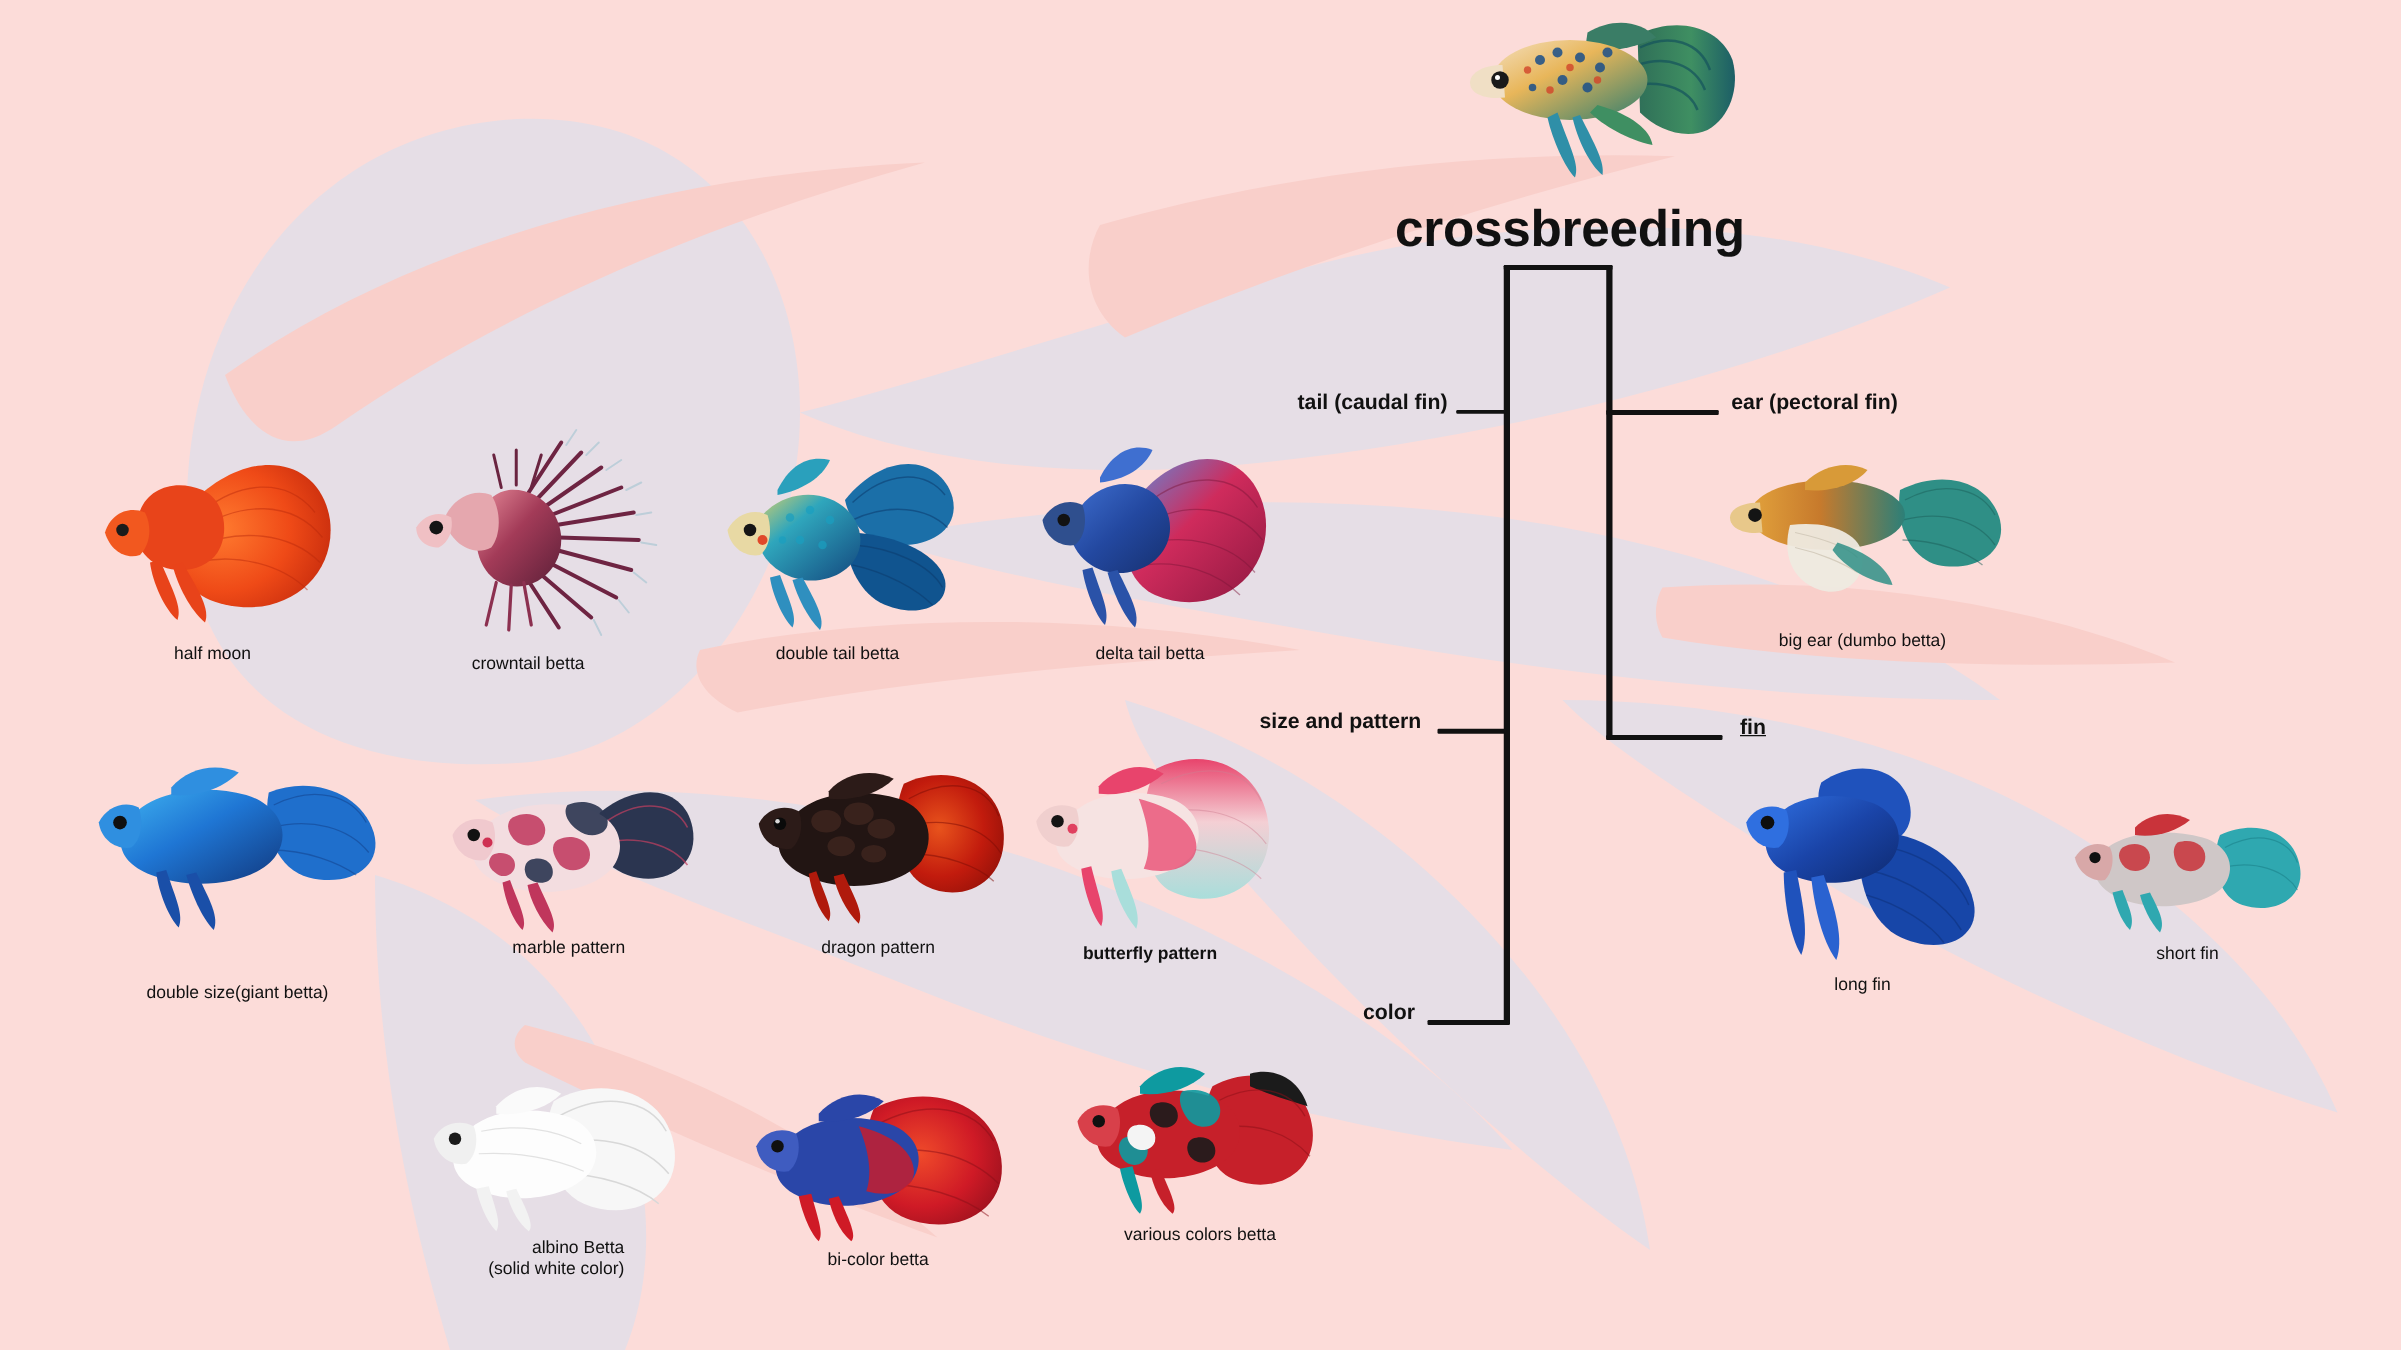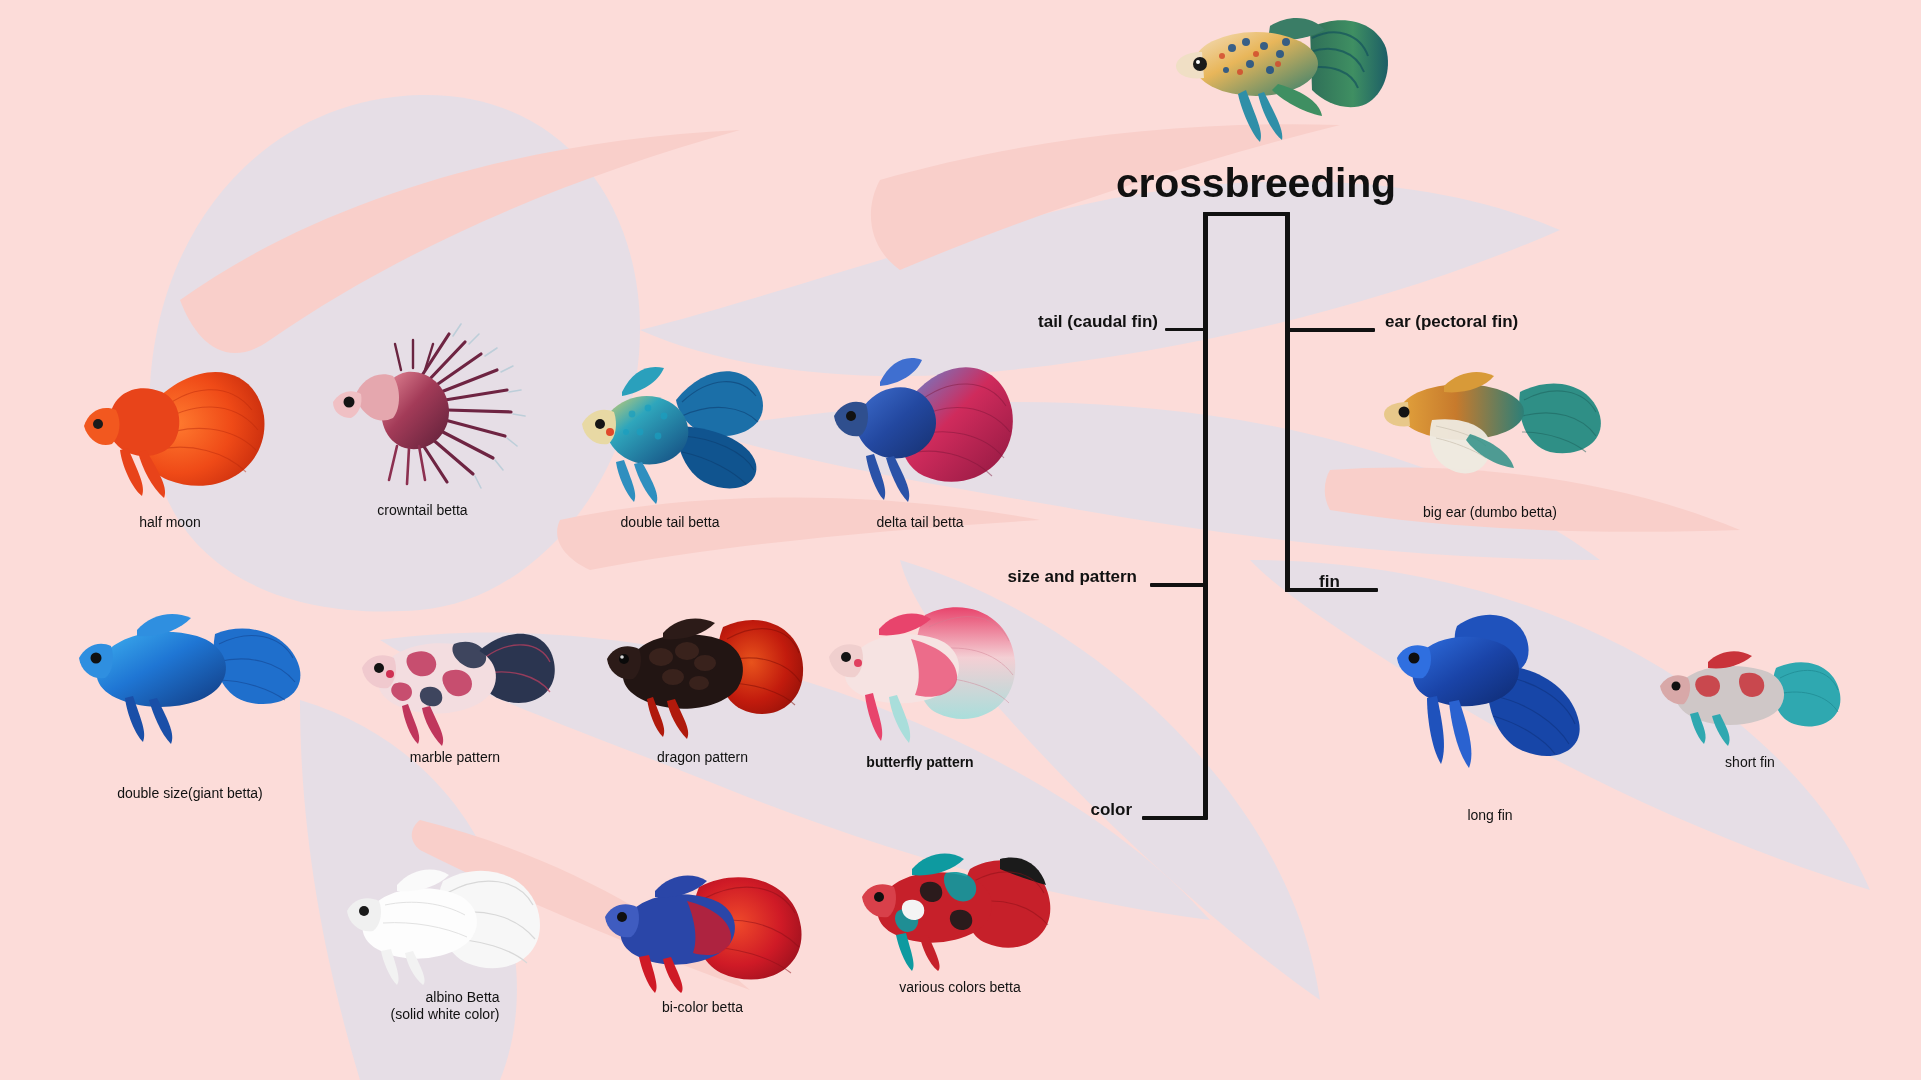--- a/index.html
+++ b/index.html
@@ -154,21 +154,21 @@
 
   <div class="hline" style="left:1150px;top:583px;width:55px;"></div>
 
   <div class="hline" style="left:1285px;top:588px;width:93px;"></div>
 
   <div class="hline" style="left:1142px;top:816px;width:63px;"></div>
 
   <div class="cat left" style="left:930px;top:312px;width:228px;">tail (caudal fin)</div>
   <div class="cat right" style="left:1385px;top:312px;">ear (pectoral fin)</div>
   <div class="cat left" style="left:905px;top:567px;width:232px;">size and pattern</div>
-  <div class="cat right" style="left:1319px;top:572px;text-decoration:underline;">fin</div>
+  <div class="cat right" style="left:1392px;top:572px;text-decoration:underline;">fin</div>
   <div class="cat left" style="left:960px;top:800px;width:172px;">color</div>
 
   <div class="fish" style="left:70px;top:330px;width:200px;">
     <div class="art">
       <svg class="fishart" width="200" height="180" viewBox="0 0 200 180">
         <defs>
             <radialGradient id="hmG" cx="30%" cy="45%" r="80%">
           <stop offset="0%" stop-color="#ff7a2f"></stop>
               <stop offset="55%" stop-color="#ef4a17"></stop>
           <stop offset="100%" stop-color="#c2280c"></stop>
@@ -184,21 +184,21 @@
         <path d="M40,86 C44,62 68,52 92,62 C110,70 114,96 104,112 C92,130 62,130 48,116 C38,106 36,96 40,86 Z" fill="#e8441a"></path>
         <path d="M14,96 C18,82 32,74 46,80 C52,92 50,106 42,114 C30,118 18,110 14,96 Z" fill="#f2581f"></path>
         <circle cx="28" cy="94" r="5" fill="#1b1b1b"></circle>
         <path d="M58,118 C68,142 76,156 72,166 C62,158 52,136 50,120 Z" fill="#e8431a"></path>
         <path d="M76,120 C90,144 98,158 94,168 C82,158 72,138 68,122 Z" fill="#e8431a"></path>
       </svg>
     </div>
     <div class="cap">half moon</div>
   </div>
 
-  <div class="fish" style="left:315px;top:308px;width:215px;">
+  <div class="fish" style="left:315px;top:328px;width:215px;">
     <div class="art">
       <svg class="fishart" width="215" height="190" viewBox="0 0 215 190">
         <defs>
             <linearGradient id="ctG" x1="0" y1="0" x2="1" y2="1">
           <stop offset="0%" stop-color="#e88c9a"></stop>
               <stop offset="45%" stop-color="#a33b58"></stop>
           <stop offset="100%" stop-color="#5c1f38"></stop>
             </linearGradient>
           </defs>
         <g stroke="#6e2442" stroke-width="3.2" stroke-linecap="round" fill="none">
@@ -457,21 +457,21 @@
         <circle cx="31" cy="62" r="5" fill="#141414"></circle>
         <circle cx="43" cy="68" r="4" fill="#e0405f"></circle>
         <path d="M58,98 C64,122 70,136 66,146 C58,136 52,116 50,100 Z" fill="#e8446c"></path>
         <path d="M82,100 C92,124 98,138 94,148 C84,136 76,118 74,102 Z" fill="#a9dedb"></path>
         <path d="M64,34 C78,18 100,14 116,24 C102,36 84,42 64,40 Z" fill="#e8446c"></path>
       </svg>
     </div>
     <div class="cap">butterfly pattern</div>
   </div>
 
-  <div class="fish" style="left:1385px;top:600px;width:210px;gap:28px;">
+  <div class="fish" style="left:1385px;top:600px;width:210px;">
     <div class="art">
       <svg class="fishart" width="210" height="175" viewBox="0 0 210 175">
         <defs>
             <linearGradient id="lfG" x1="0" y1="0" x2="1" y2="1">
           <stop offset="0%" stop-color="#2f6fe0"></stop>
               <stop offset="50%" stop-color="#1a44a8"></stop>
           <stop offset="100%" stop-color="#0e2a70"></stop>
             </linearGradient>
           </defs>
         <path d="M72,26 C100,6 134,14 142,40 C150,68 126,82 100,74 C78,66 64,46 72,26 Z" fill="#1f52bc"></path>

